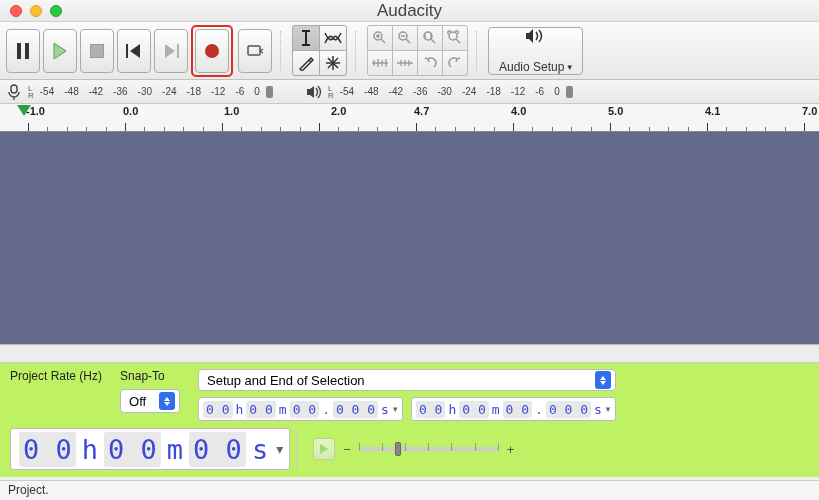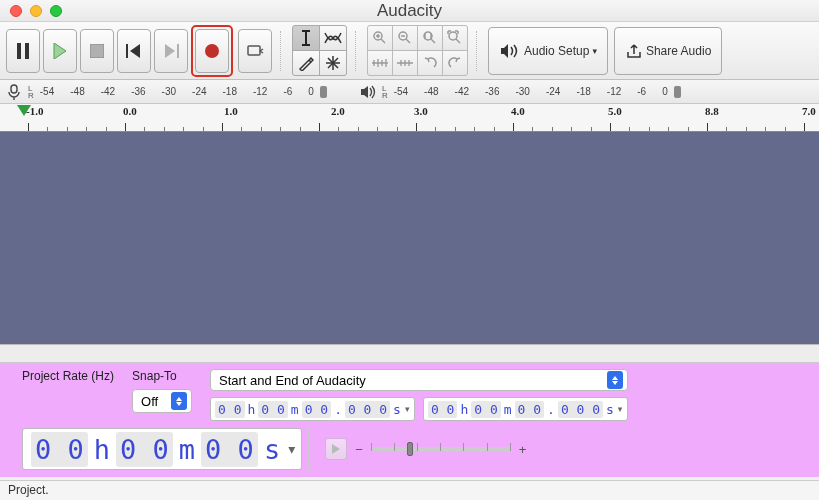--- a/index.html
+++ b/index.html
@@ -22,45 +22,45 @@
   .recbtn { width:34px; height:44px; border:1px solid #aaa; border-radius:4px; background:linear-gradient(#fdfdfd,#e6e6e6); display:flex; align-items:center; justify-content:center; }
   .loopbtn { width:34px; height:44px; border:1px solid #aaa; border-radius:4px; background:linear-gradient(#fdfdfd,#e6e6e6); display:flex; align-items:center; justify-content:center; margin-left:2px; }
 
   .toolgrid { display:grid; grid-template-columns: repeat(2, 26px); grid-template-rows: repeat(2, 24px); gap:1px; border:1px solid #aaa; border-radius:3px; background:#aaa; overflow:hidden; }
   .toolgrid .cell { background:linear-gradient(#fafafa,#e8e8e8); display:flex; align-items:center; justify-content:center; font-size:14px; color:#333; }
   .toolgrid .cell.sel { background:linear-gradient(#d0d0d0,#c0c0c0); }
 
   .zoomgrid { display:grid; grid-template-columns: repeat(4, 24px); grid-template-rows: repeat(2, 24px); gap:1px; border:1px solid #bbb; border-radius:3px; background:#bbb; overflow:hidden; }
   .zoomgrid .zc { background:linear-gradient(#f8f8f8,#e8e8e8); display:flex; align-items:center; justify-content:center; color:#888; }
 
-  .bigbtn { height: 48px; border:1px solid #aaa; border-radius:4px; background:linear-gradient(#fdfdfd,#eaeaea); display:flex; align-items:center; justify-content:center; padding: 0 10px; font-size:12px; color:#333; gap:3px; min-width: 84px; }
+  .bigbtn { height: 48px; border:1px solid #aaa; border-radius:4px; background:linear-gradient(#fdfdfd,#eaeaea); display:flex; flex-direction:column; align-items:center; justify-content:center; padding: 0 10px; font-size:12px; color:#333; gap:16px; min-width: 84px; }
 
   
   .meters { height: 24px; background:linear-gradient(#f6f6f6,#e8e8e8); border-bottom:1px solid #c8c8c8; display:flex; align-items:center; padding: 0 6px; gap:6px; }
   .meter-block { display:flex; align-items:center; gap:6px; }
   .lr { font-size:8px; line-height:7px; color:#555; }
-  .ticks { display:flex; gap:16px; font-size:10px; color:#444; align-items:center; }
+  .ticks { display:flex; gap:10px; font-size:10px; color:#444; align-items:center; }
   .ticks span { text-align:center; }
   .slider { width:16px; height:14px; display:flex; align-items:center; }
   .thumb { width:7px; height:12px; background:#888; border-radius:2px; }
   .mic-ico, .spk-ico { width:16px; height:16px; display:flex; align-items:center; justify-content:center; color:#444; }
 
   
   .ruler { height:28px; background:#f6f6f6; border-bottom:1px solid #888; position:relative; font-size:11px; color:#222; }
   .ruler .playhead { position:absolute; left:17px; top:1px; width:0; height:0; border-left:7px solid transparent; border-right:7px solid transparent; border-top:11px solid #2e9e3e; }
-  .ruler .major { position:absolute; top:1px; font-weight:bold;font-family:Liberation Serif, serif; }
+  .ruler .major { position:absolute; top:1px; font-weight:bold; }
   .ruler .tick { position:absolute; bottom:0; width:1px; height:8px; background:#333; }
   .ruler .tick.sm { height:4px; background:#777; }
 
   
   .canvas { height: 213px; background: #646a8b; border-bottom:1px solid #bbb; }
   .belowgap { height: 18px; background:#ededed; border-bottom:1px solid #ccc; }
 
   
-  .bottom { padding: 6px 22px; background:#f0abfc; display:flex; flex-direction:column; gap:6px; }
+  .bottom { padding: 6px 10px; background:#bef264; display:flex; flex-direction:column; gap:6px; }
   .row1 { display:flex; align-items:flex-start; gap:18px; }
   .field { display:flex; flex-direction:column; gap:6px; }
   .field label { font-size:12px; color:#222; }
   .select { display:inline-flex; align-items:center; justify-content:space-between; background:#fff; border:1px solid #bbb; border-radius:4px; height:24px; padding: 0 4px 0 8px; font-size:13px; min-width: 120px; }
   .select .arrows { width:16px; height:18px; border-radius:3px; background:#2f6fec; display:flex; flex-direction:column; align-items:center; justify-content:center; }
   .select .arrows::before{ content:""; border-left:3px solid transparent; border-right:3px solid transparent; border-bottom:4px solid #fff; margin-bottom:1px;}
   .select .arrows::after{ content:""; border-left:3px solid transparent; border-right:3px solid transparent; border-top:4px solid #fff;}
   .select.sm { min-width:60px; }
   .select.lg { min-width:300px; }
   .timebox { display:inline-flex; align-items:center; border:1px solid #bbb; border-radius:3px; background:#fff; height:24px; padding: 0 3px; font-size:13px; }
@@ -238,26 +238,20 @@
     <svg width="22" height="16" fill="none" stroke="#333" stroke-width="1.5">
         <path d="M2 5 h3 l4 -4 v14 l-4 -4 h-3 z" fill="#333" stroke="none"></path>
         <path d="M12 4 q3 4 0 8 M15 2 q5 6 0 12"></path>
       </svg>
     <div style="display:flex;align-items:center;gap:3px">
         <span>Audio Setup</span>
         <span style="font-size:9px">▾</span>
       </div>
   </div>
 
-  <div class="bigbtn">
-    <svg width="18" height="16" fill="none" stroke="#333" stroke-width="1.5">
-        <path d="M9 11 V2 M9 2 l-3 3 M9 2 l3 3 M3 9 v5 h12 v-5"></path>
-      </svg>
-    <span>Share Audio</span>
-  </div>
 </div>
 
 <div class="meters">
   <div class="meter-block">
     <div class="mic-ico">
         <svg width="14" height="16" fill="none" stroke="#444" stroke-width="1.4">
           <rect x="4" y="1" width="6" height="8" rx="3"></rect>
           <path d="M2 8 a5 5 0 0 0 10 0 M7 13 v3"></path>
         </svg>
       </div>
@@ -324,39 +318,39 @@
     <div class="tick sm" style="left: 241.4px;"></div>
     <div class="tick sm" style="left: 260.8px;"></div>
     <div class="tick sm" style="left: 280.2px;"></div>
     <div class="tick sm" style="left: 299.6px;"></div>
     <div class="major" style="left: 317px; margin-left: 14px;">2.0</div>
     <div class="tick" style="left: 319px;"></div>
     <div class="tick sm" style="left: 338.4px;"></div>
     <div class="tick sm" style="left: 357.8px;"></div>
     <div class="tick sm" style="left: 377.2px;"></div>
     <div class="tick sm" style="left: 396.6px;"></div>
-    <div class="major" style="left: 414px;">3.0</div>
+    <div class="major" style="left: 414px;">4.7</div>
     <div class="tick" style="left: 416px;"></div>
     <div class="tick sm" style="left: 435.4px;"></div>
     <div class="tick sm" style="left: 454.8px;"></div>
     <div class="tick sm" style="left: 474.2px;"></div>
     <div class="tick sm" style="left: 493.6px;"></div>
     <div class="major" style="left: 511px; text-align: right;">4.0</div>
     <div class="tick" style="left: 513px;"></div>
     <div class="tick sm" style="left: 532.4px;"></div>
     <div class="tick sm" style="left: 551.8px;"></div>
     <div class="tick sm" style="left: 571.2px;"></div>
     <div class="tick sm" style="left: 590.6px;"></div>
     <div class="major" style="left: 608px;">5.0</div>
     <div class="tick" style="left: 610px;"></div>
     <div class="tick sm" style="left: 629.4px;"></div>
     <div class="tick sm" style="left: 648.8px;"></div>
     <div class="tick sm" style="left: 668.2px;"></div>
     <div class="tick sm" style="left: 687.6px;"></div>
-    <div class="major" style="left: 705px;">8.8</div>
+    <div class="major" style="left: 705px;">4.1</div>
     <div class="tick" style="left: 707px;"></div>
     <div class="tick sm" style="left: 726.4px;"></div>
     <div class="tick sm" style="left: 745.8px;"></div>
     <div class="tick sm" style="left: 765.2px;"></div>
     <div class="tick sm" style="left: 784.6px;"></div>
     <div class="major" style="left: 802px;">7.0</div>
     <div class="tick" style="left: 804px;"></div>
   </div>
 
 <div class="canvas"></div>
@@ -369,21 +363,21 @@
     </div>
     <div class="field">
       <label>Snap-To</label>
       <div class="select sm">
         <span>Off</span>
         <span class="arrows"></span>
       </div>
     </div>
     <div class="field" style="gap:6px">
       <div class="select lg" style="height:22px">
-        <span>Start and End of Audacity</span>
+        <span>Setup and End of Selection</span>
         <span class="arrows"></span>
       </div>
       <div style="display:flex; gap:8px">
         <div class="timebox" id="tstart">
             <span class="seg">0 0</span>
             <span class="unit">h</span>
             <span class="seg">0 0</span>
             <span class="unit">m</span>
             <span class="seg">0 0</span>
             <span class="unit">.</span>

